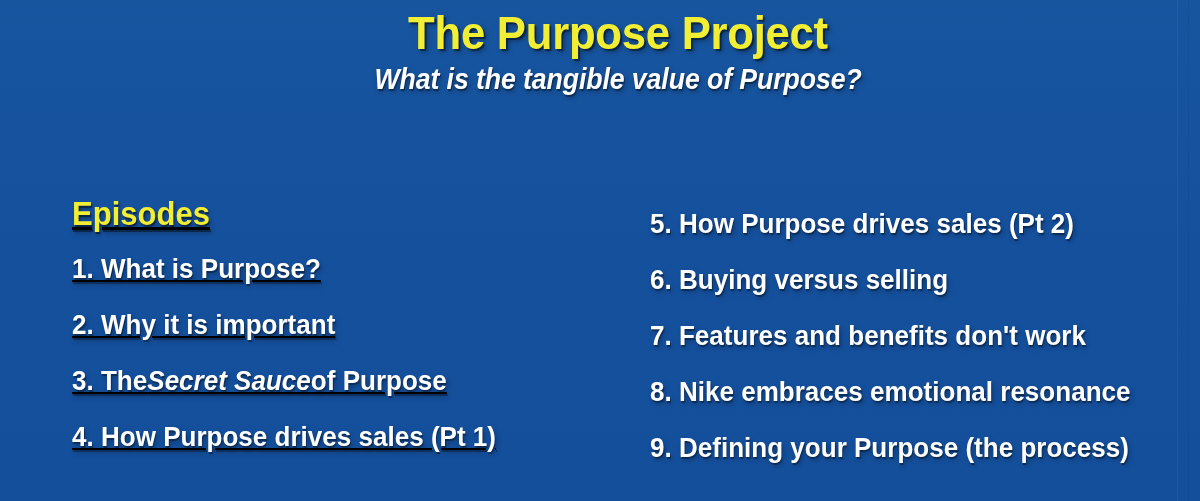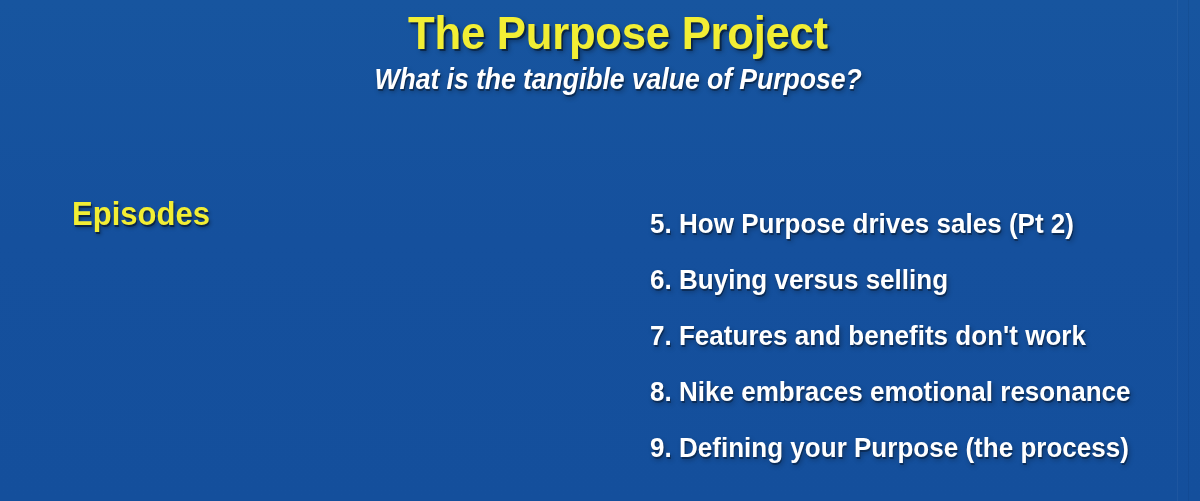--- a/index.html
+++ b/index.html
@@ -81,21 +81,21 @@
     left: 0;
     top: 196px;
     width: 1200px;
     height: 300px;
   }
 
   .col {
     position: absolute;
     top: 0;
   }
-  .col-left  { left: 72px;  width: 500px; }
+  .col-left  { left: 72px;  width: 500px; text-decoration: underline; }
   .col-right { left: 610px; width: 580px; margin-left: 40px; }
 
   .episodes-heading {
     margin: 0 0 9px 0;
     font-family: "Liberation Sans", sans-serif;
     font-size: 33px;
     font-weight: bold;
     line-height: 1.1;
     color: #f2ee34;
     transform: scaleX(0.94);
@@ -144,20 +144,36 @@
 
   <div class="title-block">
     <h1 class="main-title">The Purpose Project</h1>
     <h2 class="sub-title">What is the tangible value of Purpose?</h2>
   </div>
 
   <div class="columns">
 
     <div class="col col-left">
       <div class="episodes-heading">Episodes</div>
+      <ul class="ep-list">
+        <li class="ep-item">
+          <span>1. What is Purpose?</span>
+        </li>
+        <li class="ep-item">
+          <span>2. Why it is important</span>
+        </li>
+        <li class="ep-item">
+          <span>3. The </span>
+            <em>Secret Sauce</em>
+            <span> of Purpose</span>
+        </li>
+        <li class="ep-item">
+          <span>4. How Purpose drives sales (Pt 1)</span>
+        </li>
+      </ul>
     </div>
 
     <div class="col col-right">
       <ul class="ep-list">
         <li class="ep-item">
           <span>5. How Purpose drives sales (Pt 2)</span>
         </li>
         <li class="ep-item">
           <span>6. Buying versus selling</span>
         </li>

